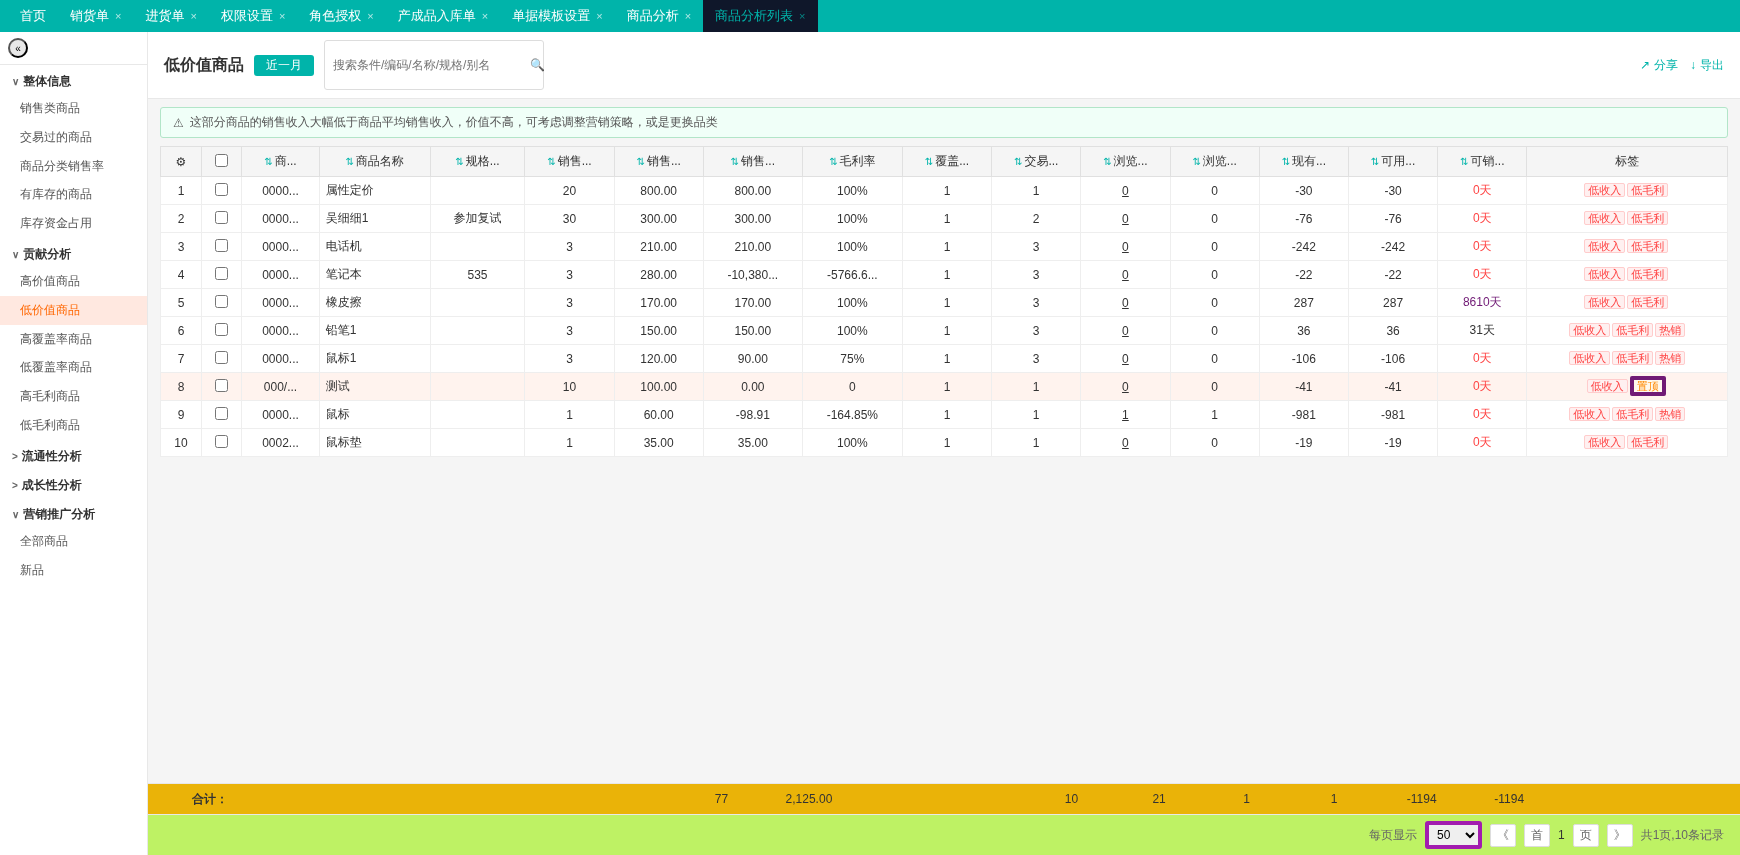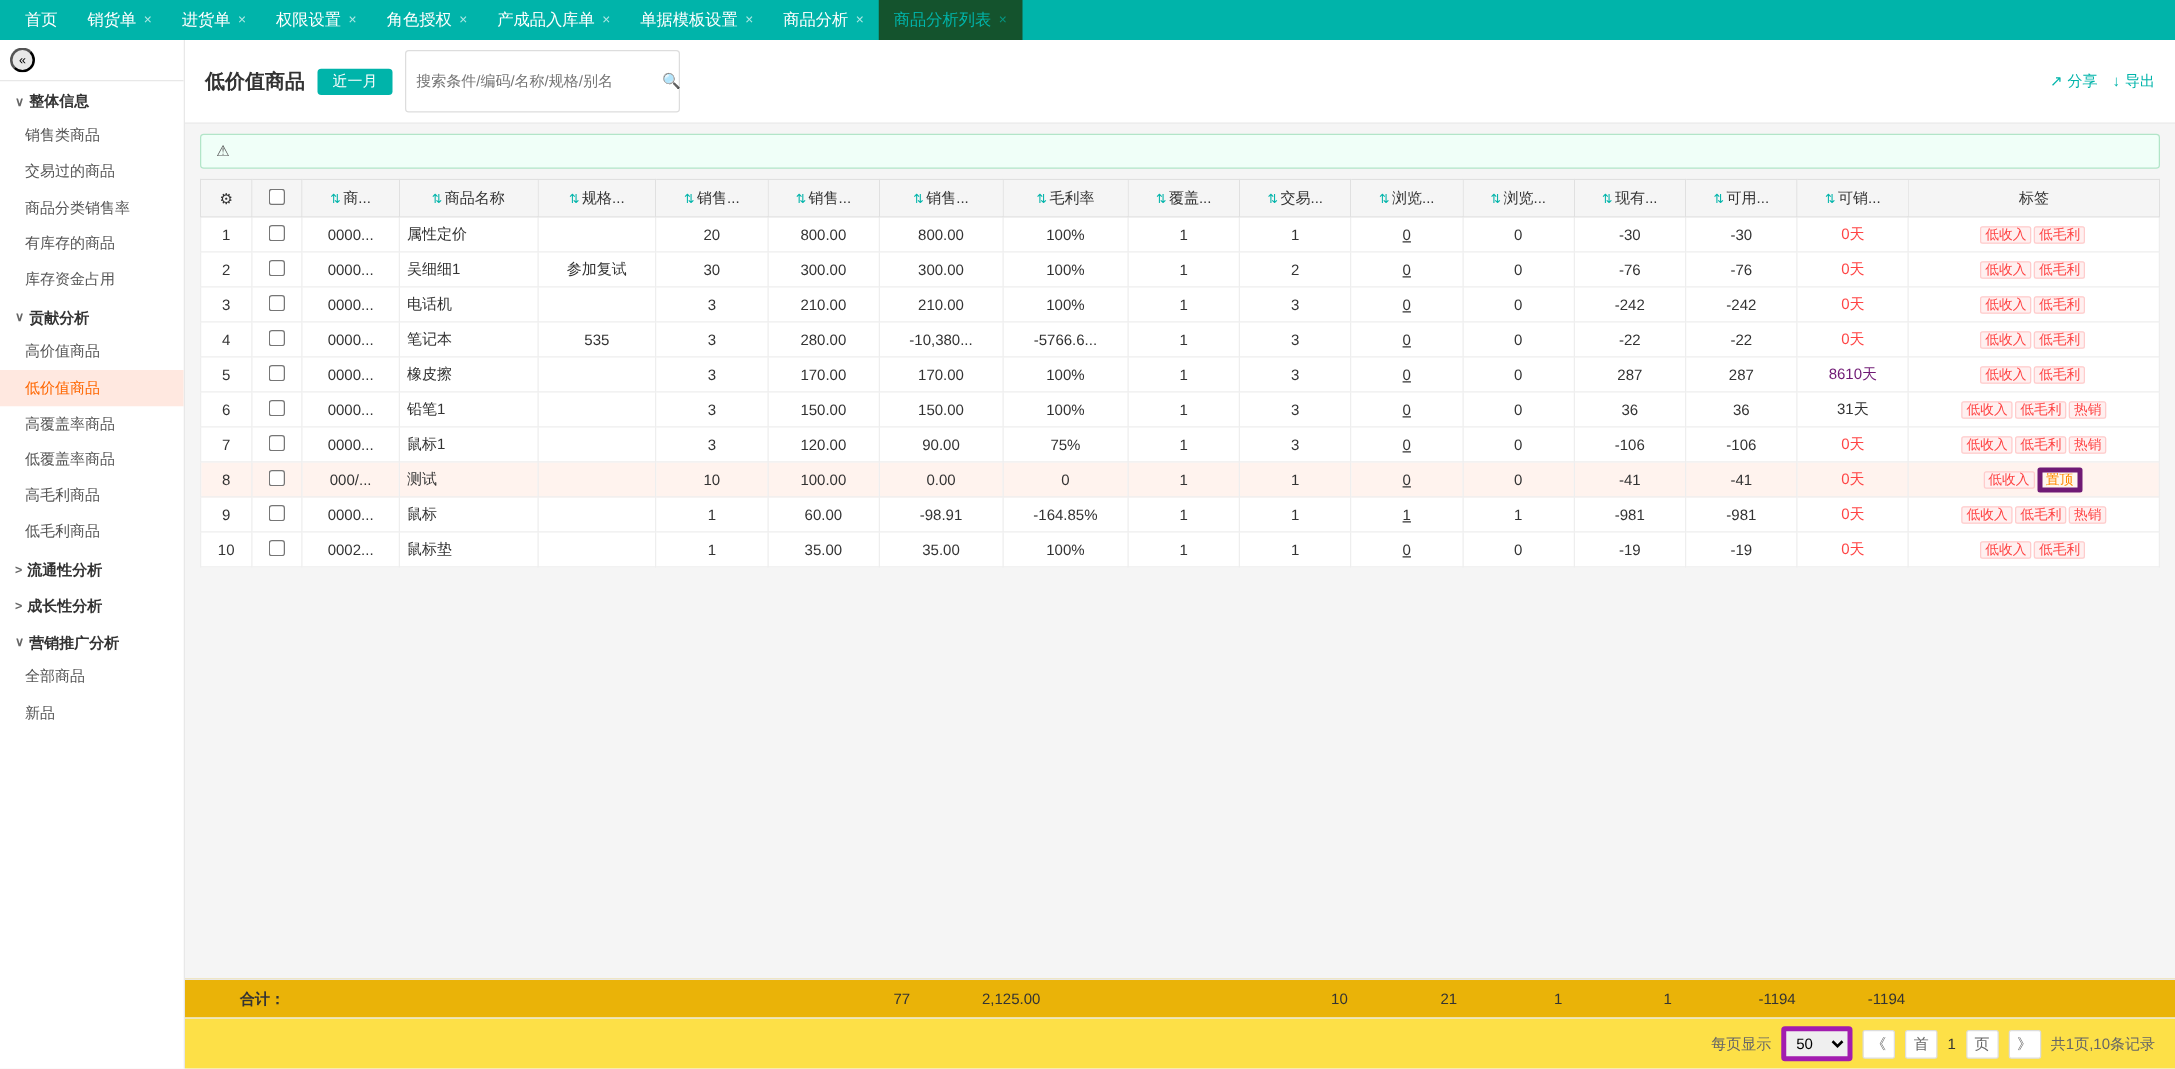--- a/index.html
+++ b/index.html
@@ -17,21 +17,21 @@
     .nav-item {
       color: #fff;
       padding: 0 12px;
       height: 32px;
       display: flex;
       align-items: center;
       cursor: pointer;
       white-space: nowrap;
       font-size: 13px;
     }
-    .nav-item.active { background: #14532d; color: #00b4aa; }
+    .nav-item.active { background: #0f172a; color: #00b4aa; }
     .nav-item .close-x { margin-left: 6px; font-size: 11px; opacity: 0.7; }
 
     
     .layout { display: flex; height: calc(100vh - 32px); }
 
     
     .sidebar {
       width: 148px;
       background: #fff;
       border-right: 1px solid #e8e8e8;
@@ -160,21 +160,21 @@
       display: flex;
       align-items: center;
       gap: 0;
     }
     .total-label { min-width: 80px; font-weight: bold; color: #333; text-align: right; padding-right: 12px; }
     .total-cells { display: flex; flex: 1; }
     .total-cell { flex: 1; text-align: center; color: #333; padding: 2px 4px; }
 
     
     .pagination {
-      background: #fde047;
+      background: #bef264;
       border-top: 1px solid #e8e8e8;
       padding: 6px 16px;
       display: flex;
       align-items: center;
       justify-content: flex-end;
       gap: 8px;
     }
     .page-size-label { color: #666; }
     .page-size-select {
       border: 4px solid #a21caf;
@@ -249,20 +249,21 @@
       <input class="search-box" placeholder="搜索条件/编码/名称/规格/别名" style="">
       <span class="search-icon">🔍</span>
       <div class="header-actions">
         <span class="action-btn">↗ <span>分享</span></span>
         <span class="action-btn">↓ <span>导出</span></span>
       </div>
     </div>
 
     <div class="info-bar">
       <span>⚠</span>
+      <span>这部分商品的销售收入大幅低于商品平均销售收入，价值不高，可考虑调整营销策略，或是更换品类</span>
     </div>
 
     <div class="table-area">
       <table>
         <thead>
           <tr>
             <th>⚙</th>
             <th><input type="checkbox" style=""></th>
             <th><span class="col-sort">⇅</span>商...</th>
             <th><span class="col-sort">⇅</span>商品名称</th>

